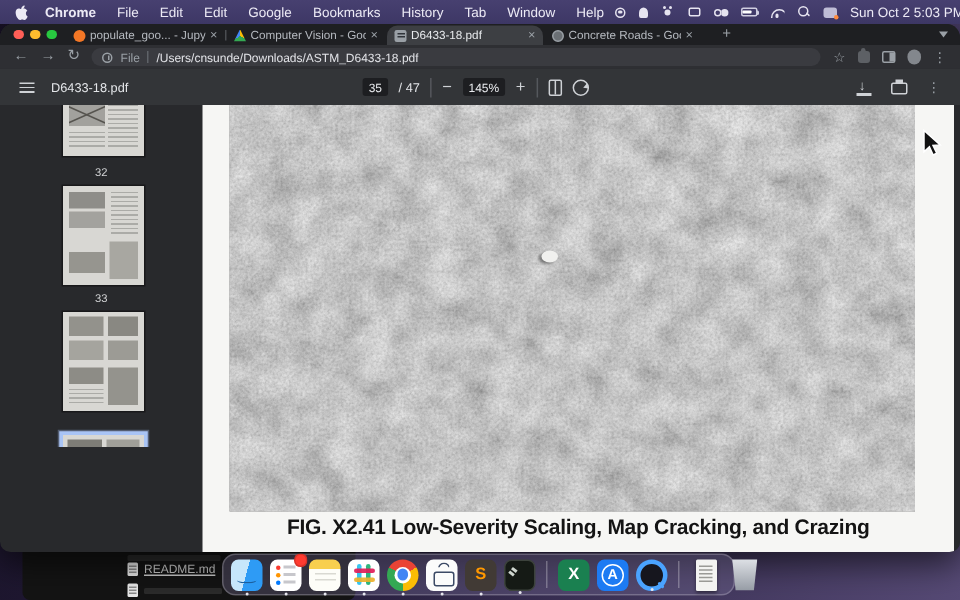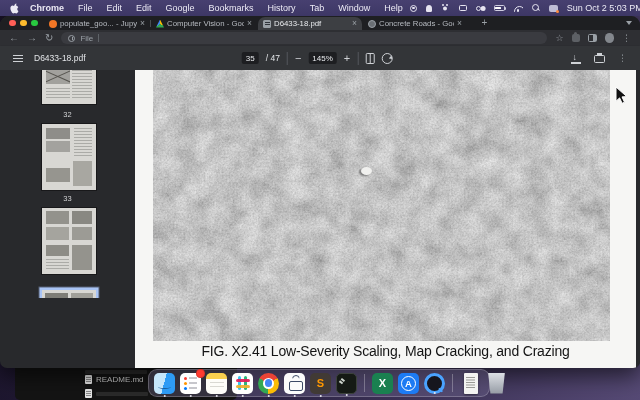--- a/index.html
+++ b/index.html
@@ -126,21 +126,21 @@
 
   
   .main{position:absolute;top:54px;left:135px;right:0;height:298px;background:#28292c;}
   .page{position:absolute;left:0;top:0;width:501px;height:298px;background:#f6f6f4;}
   .texture{position:absolute;left:18px;top:0;width:457px;height:271px;background:#8c8c8c;overflow:hidden;}
   .texture svg{position:absolute;left:0;top:0;width:100%;height:100%;}
   .texture .blotch{opacity:.5;}
   .speck{position:absolute;left:208px;top:97px;width:11px;height:8px;background:#f0f0ee;
     border-radius:50%;box-shadow:-2px 1px 2px rgba(40,40,40,.5);}
   .caption{position:absolute;left:0;top:273px;width:501px;text-align:center;
-    font-weight:400;font-size:14px;color:#141414;letter-spacing:-.2px;white-space:nowrap;}
+    font-weight:700;font-size:14px;color:#141414;letter-spacing:-.2px;white-space:nowrap;}
 
   
   .bgwin{position:absolute;left:15px;top:368px;width:222px;height:32px;background:#141414;
     z-index:5;border-radius:0 0 5px 5px;color:#c9c9c9;font-size:8px;overflow:hidden;}
   .bg-partial{position:absolute;left:70px;top:1.5px;width:62px;height:4px;background:#2b2b2b;border-radius:1px;}
   .bgrow{position:absolute;left:70px;display:flex;align-items:center;gap:4px;}
   .fileicon{width:7px;height:9px;background:#e8e8e8;border-radius:1px;position:relative;flex:0 0 auto;}
   .fileicon::after{content:"";position:absolute;left:1.2px;top:2px;width:4.5px;height:1px;background:#8a8a8a;box-shadow:0 2px 0 #8a8a8a,0 4px 0 #8a8a8a;}
   .bgbar{width:52px;height:4px;background:#2b2b2b;border-radius:1px;}
 
@@ -225,21 +225,21 @@
       <span class="si si-batt"></span>
       <span class="si si-wifi"></span>
       <span class="si si-search"></span>
       <span class="si si-switch"></span>
       <span class="clock">Sun Oct 2  5:03 PM</span>
     </span>
   </div>
 
   <div class="bgwin">
     <div class="bg-partial"></div>
-    <div class="bgrow" style="top:7px;">
+    <div class="bgrow" style="top:7px;text-decoration:underline;">
       <span class="fileicon"></span>
       <span>README.md</span>
     </div>
     <div class="bgrow" style="top:21px;">
       <span class="fileicon"></span>
       <span class="bgbar"></span>
     </div>
   </div>
 
   <div class="window">
@@ -276,20 +276,21 @@
     </div>
 
     <div class="toolbar">
       <span class="navbtn">←</span>
       <span class="navbtn">→</span>
       <span class="navbtn">↻</span>
       <div class="urlpill">
         <span class="infoicon"></span>
         <span class="scheme">File</span>
         <span class="pillsep"></span>
+        <span class="urlpath">/Users/cnsunde/Downloads/ASTM_D6433-18.pdf</span>
       </div>
       <span class="tb-right">
         <span class="staricon">☆</span>
         <span class="exticon"></span>
         <span class="panelicon"></span>
         <span class="avatar"></span>
         <span class="kebab">⋮</span>
       </span>
     </div>
 

